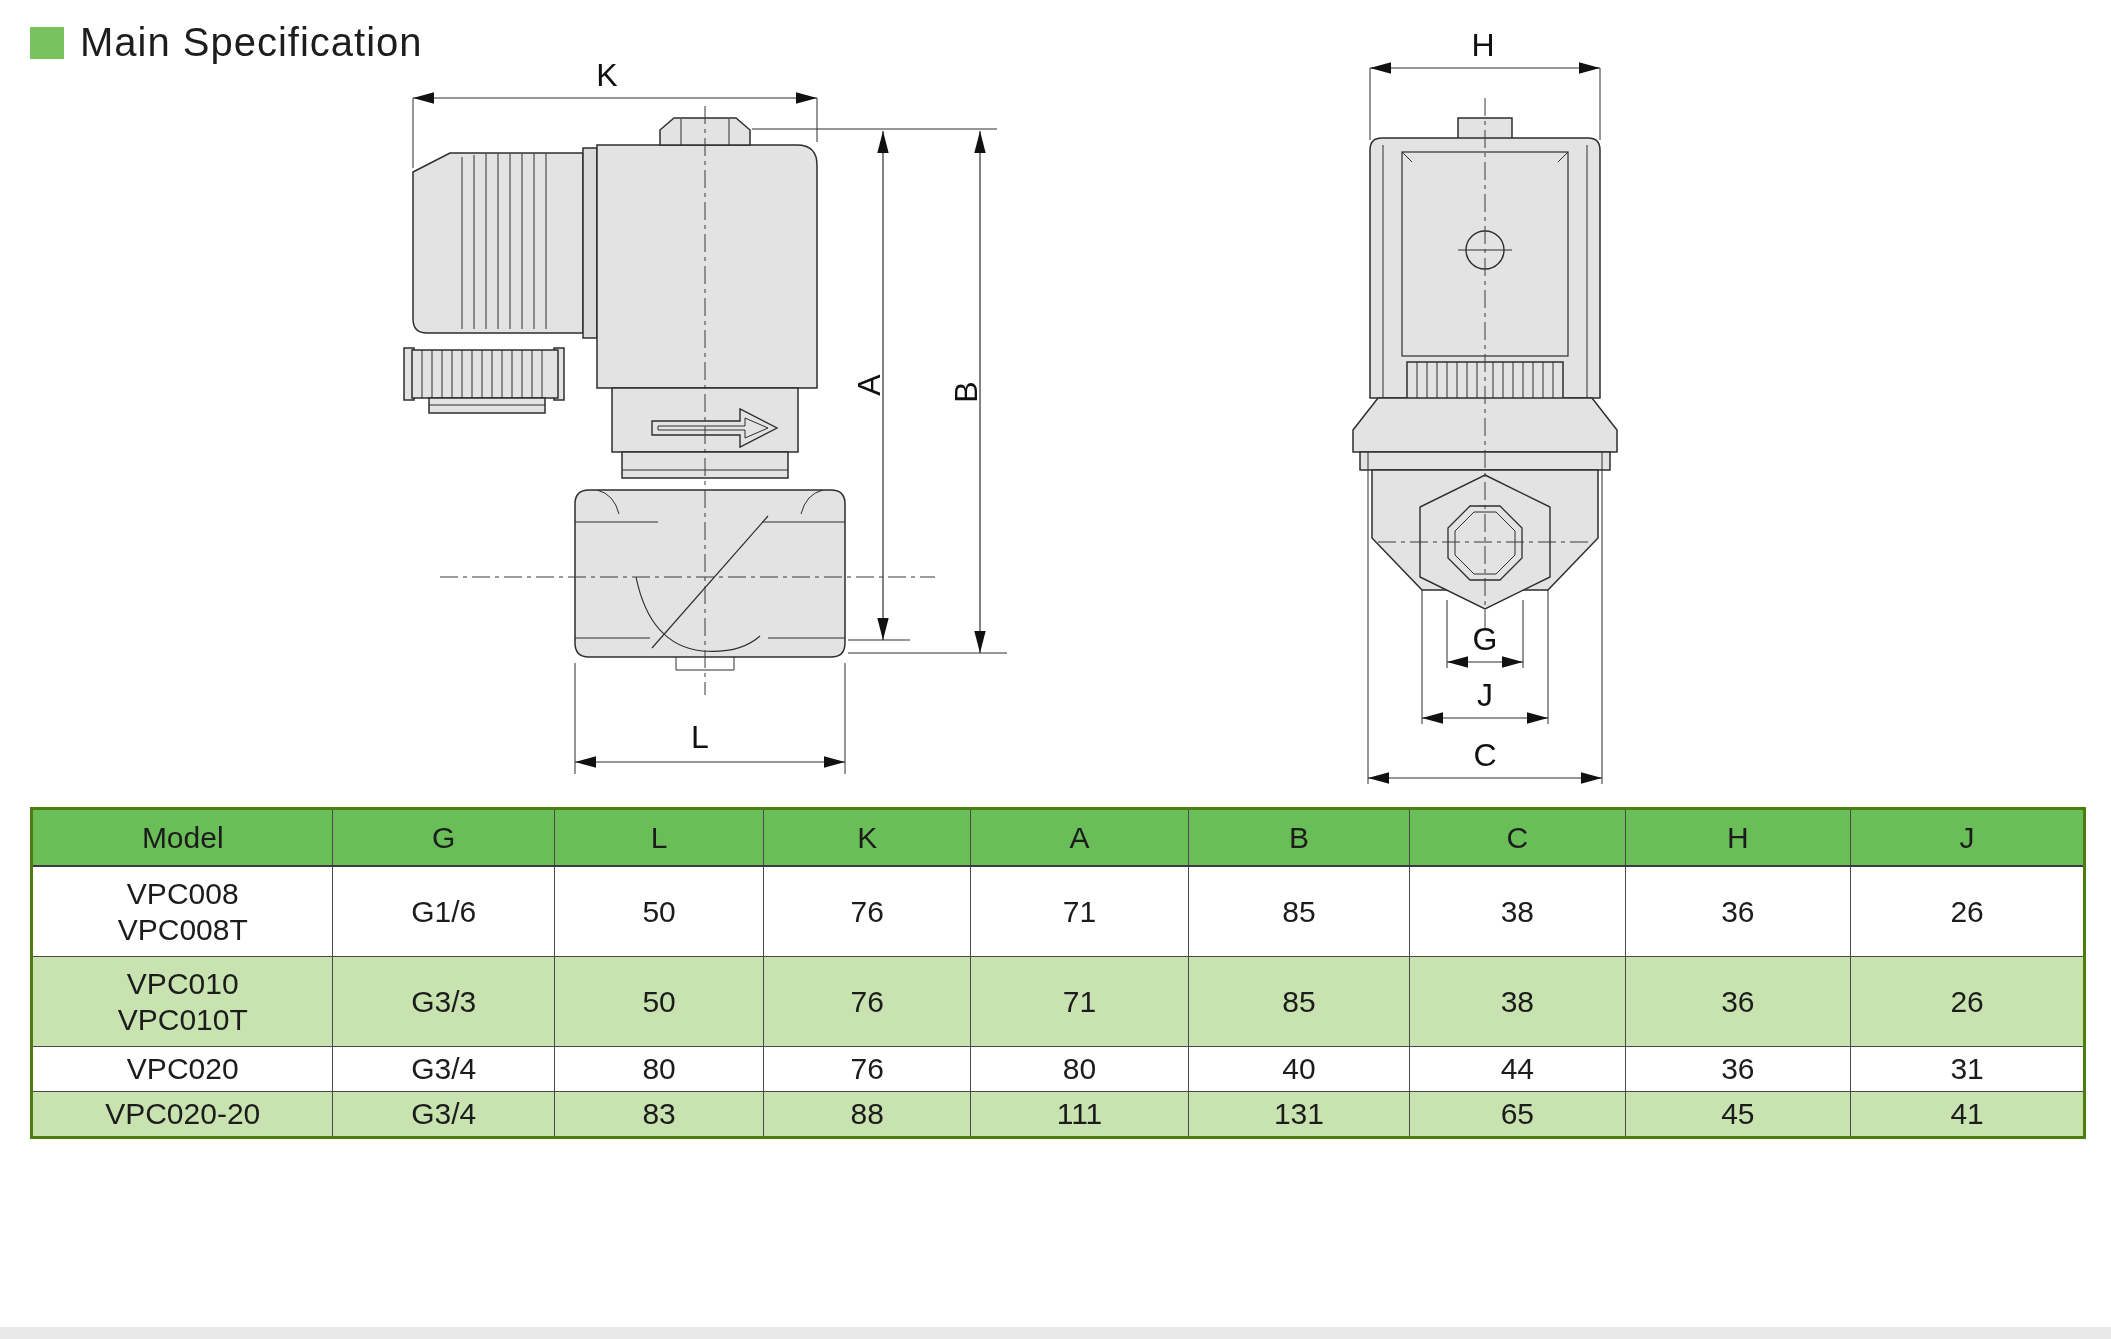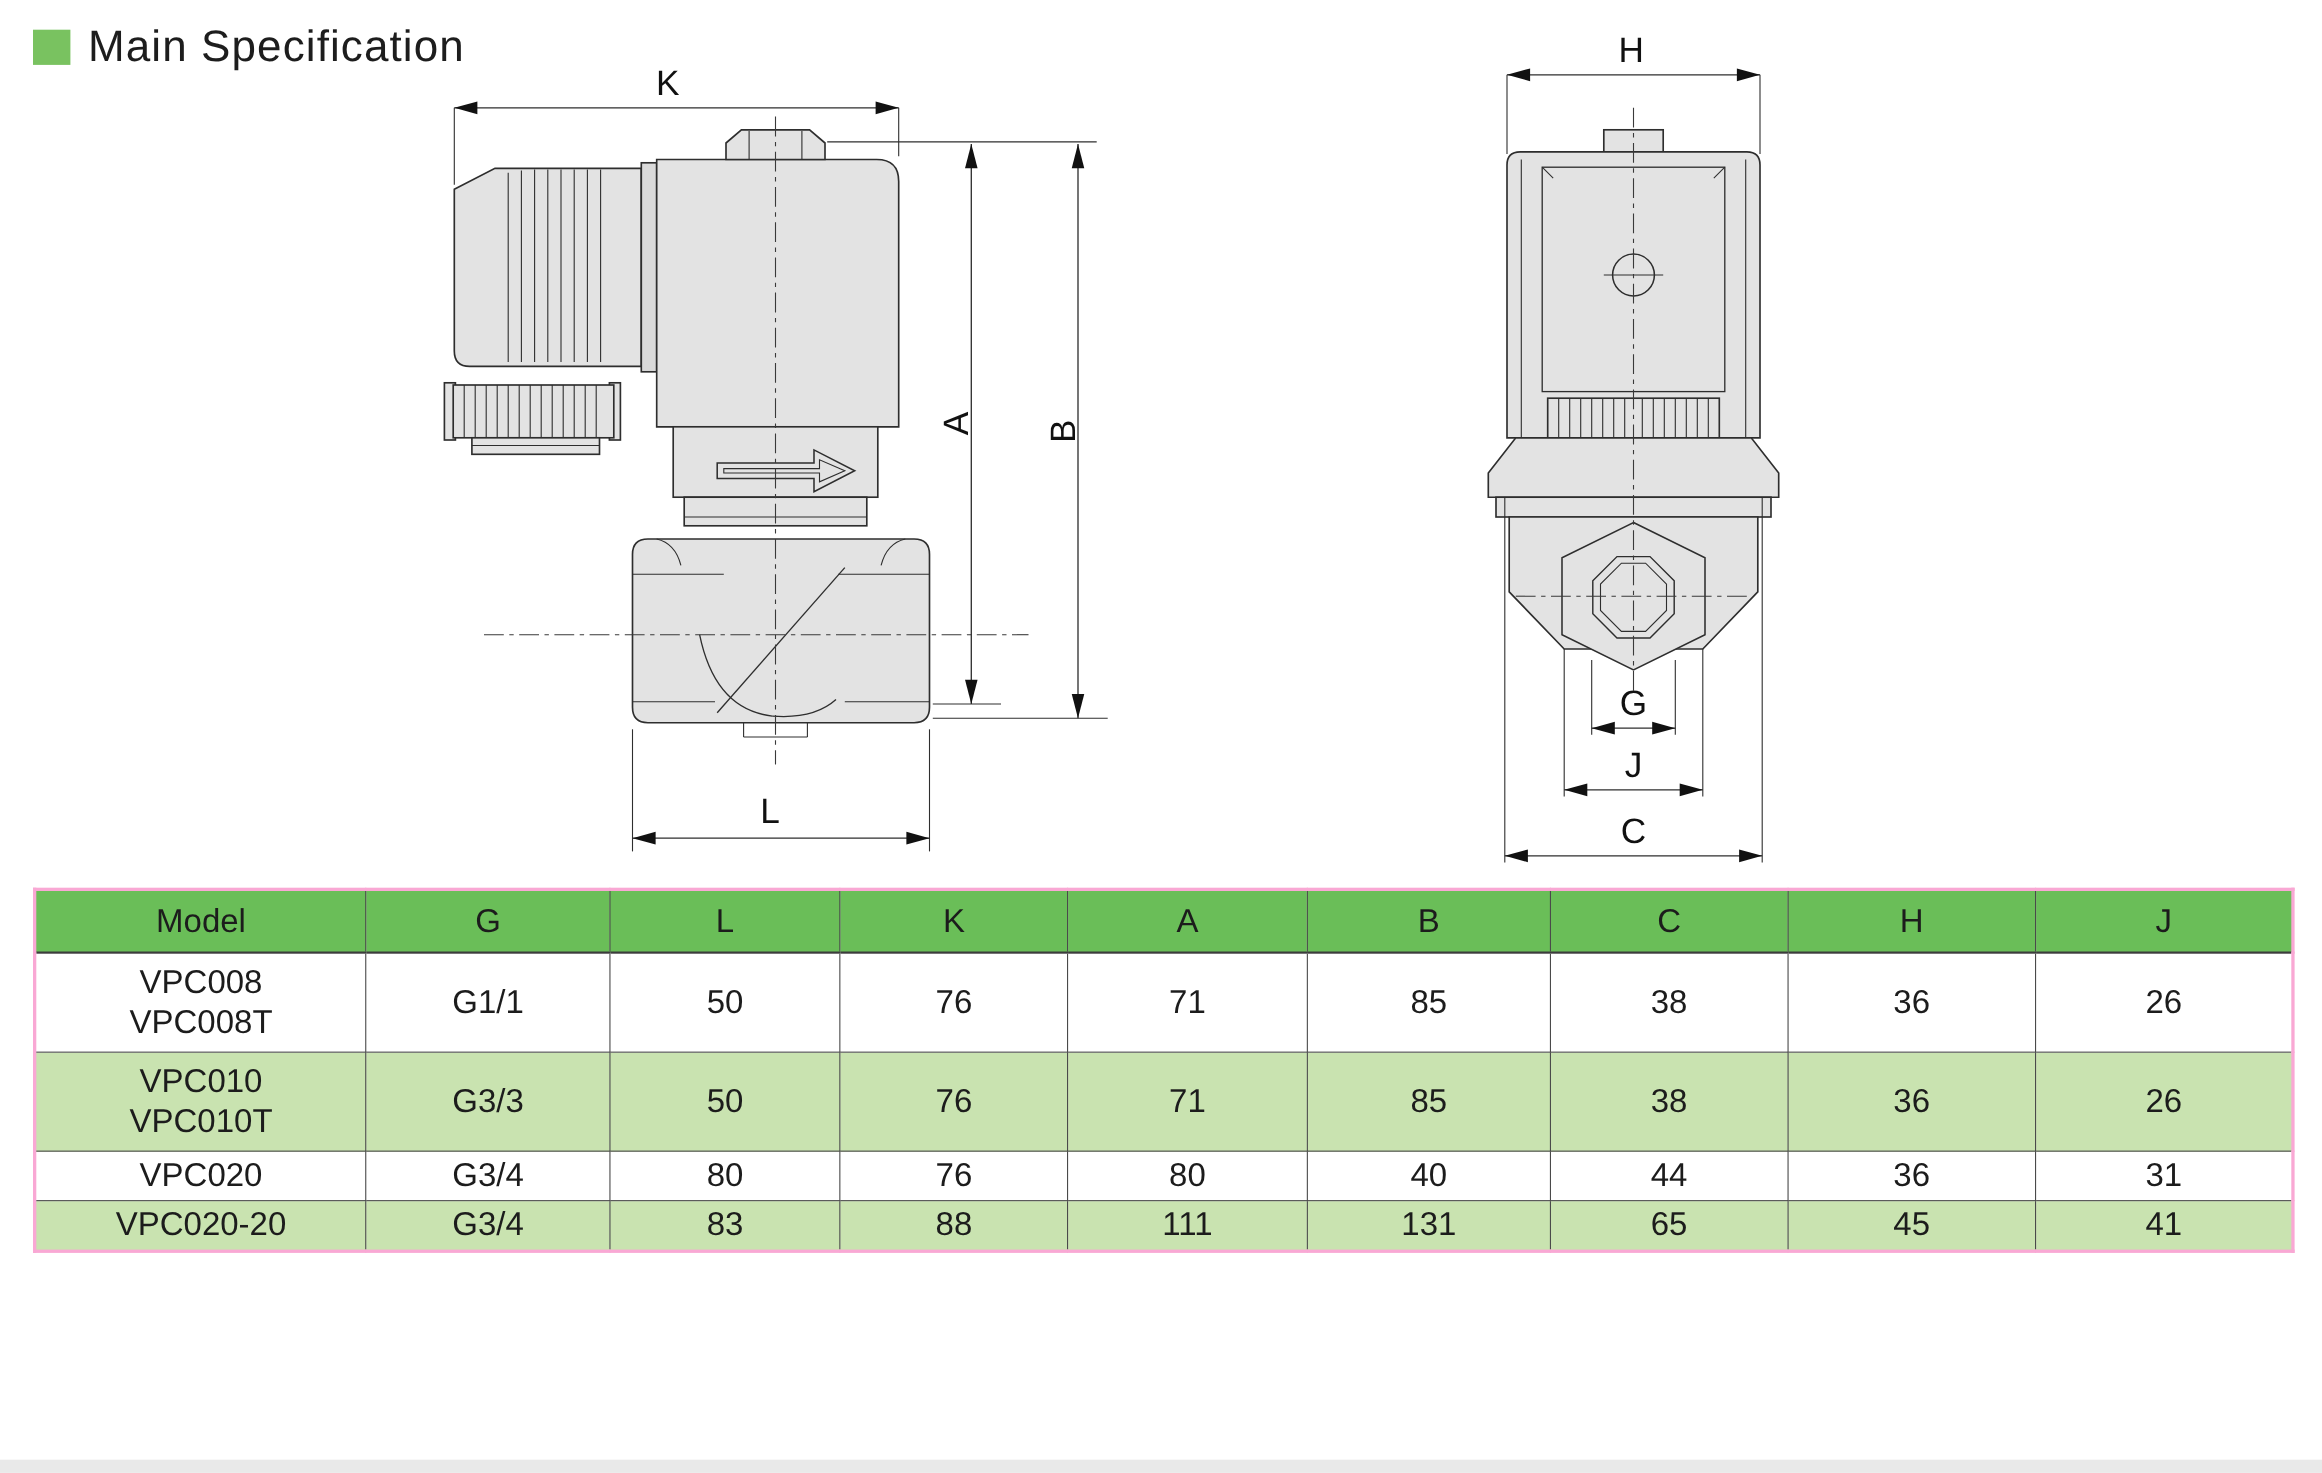--- a/index.html
+++ b/index.html
@@ -7,21 +7,21 @@
         font-family:"Liberation Sans", sans-serif;color:#1c1c1c;}
   .title-row{position:absolute;left:30px;top:20px;display:flex;align-items:center;gap:16px;}
   .title-bullet{width:34px;height:32px;background:#79c260;}
   .title-text{font-size:40px;letter-spacing:1px;color:#1d1d1d;}
   svg text{font-family:"Liberation Sans", sans-serif;}
 
   .spec-table{position:absolute;left:30px;top:807px;width:2056px;border-collapse:collapse;
               table-layout:fixed;font-size:30px;color:#1c1c1c;}
   .spec-table td,.spec-table th{border:1.6px solid #4a4a4a;text-align:center;vertical-align:middle;
               padding:0;font-weight:400;line-height:1.18;}
-  .spec-table{border:3px solid #f9a8d4;}
+  .spec-table{border:3px solid #4d7c0f;}
   .spec-table thead th{background:#6abe58;height:55px;border-bottom:2.5px solid #3c3c3c;}
   .row-tall td{height:89px;}
   .row-short td{height:44px;}
   .row-alt td{background:#c9e3b0;}
   .bottom-strip{position:absolute;left:0;top:1327px;width:2111px;height:12px;background:#e9e9e9;}
 </style>
 </head>
 <body>
 
 <div class="page">
@@ -259,21 +259,21 @@
         <th>H</th>
         <th>J</th>
       </tr>
     </thead>
     <tbody>
       <tr class="row-tall">
         <td>
             <span style="display:block">VPC008</span>
             <span style="display:block">VPC008T</span>
           </td>
-        <td>G1/1</td>
+        <td>G1/6</td>
           <td>50</td>
         <td>76</td>
           <td>71</td>
         <td>85</td>
           <td>38</td>
         <td>36</td>
           <td>26</td>
       </tr>
       <tr class="row-tall row-alt">
         <td>

